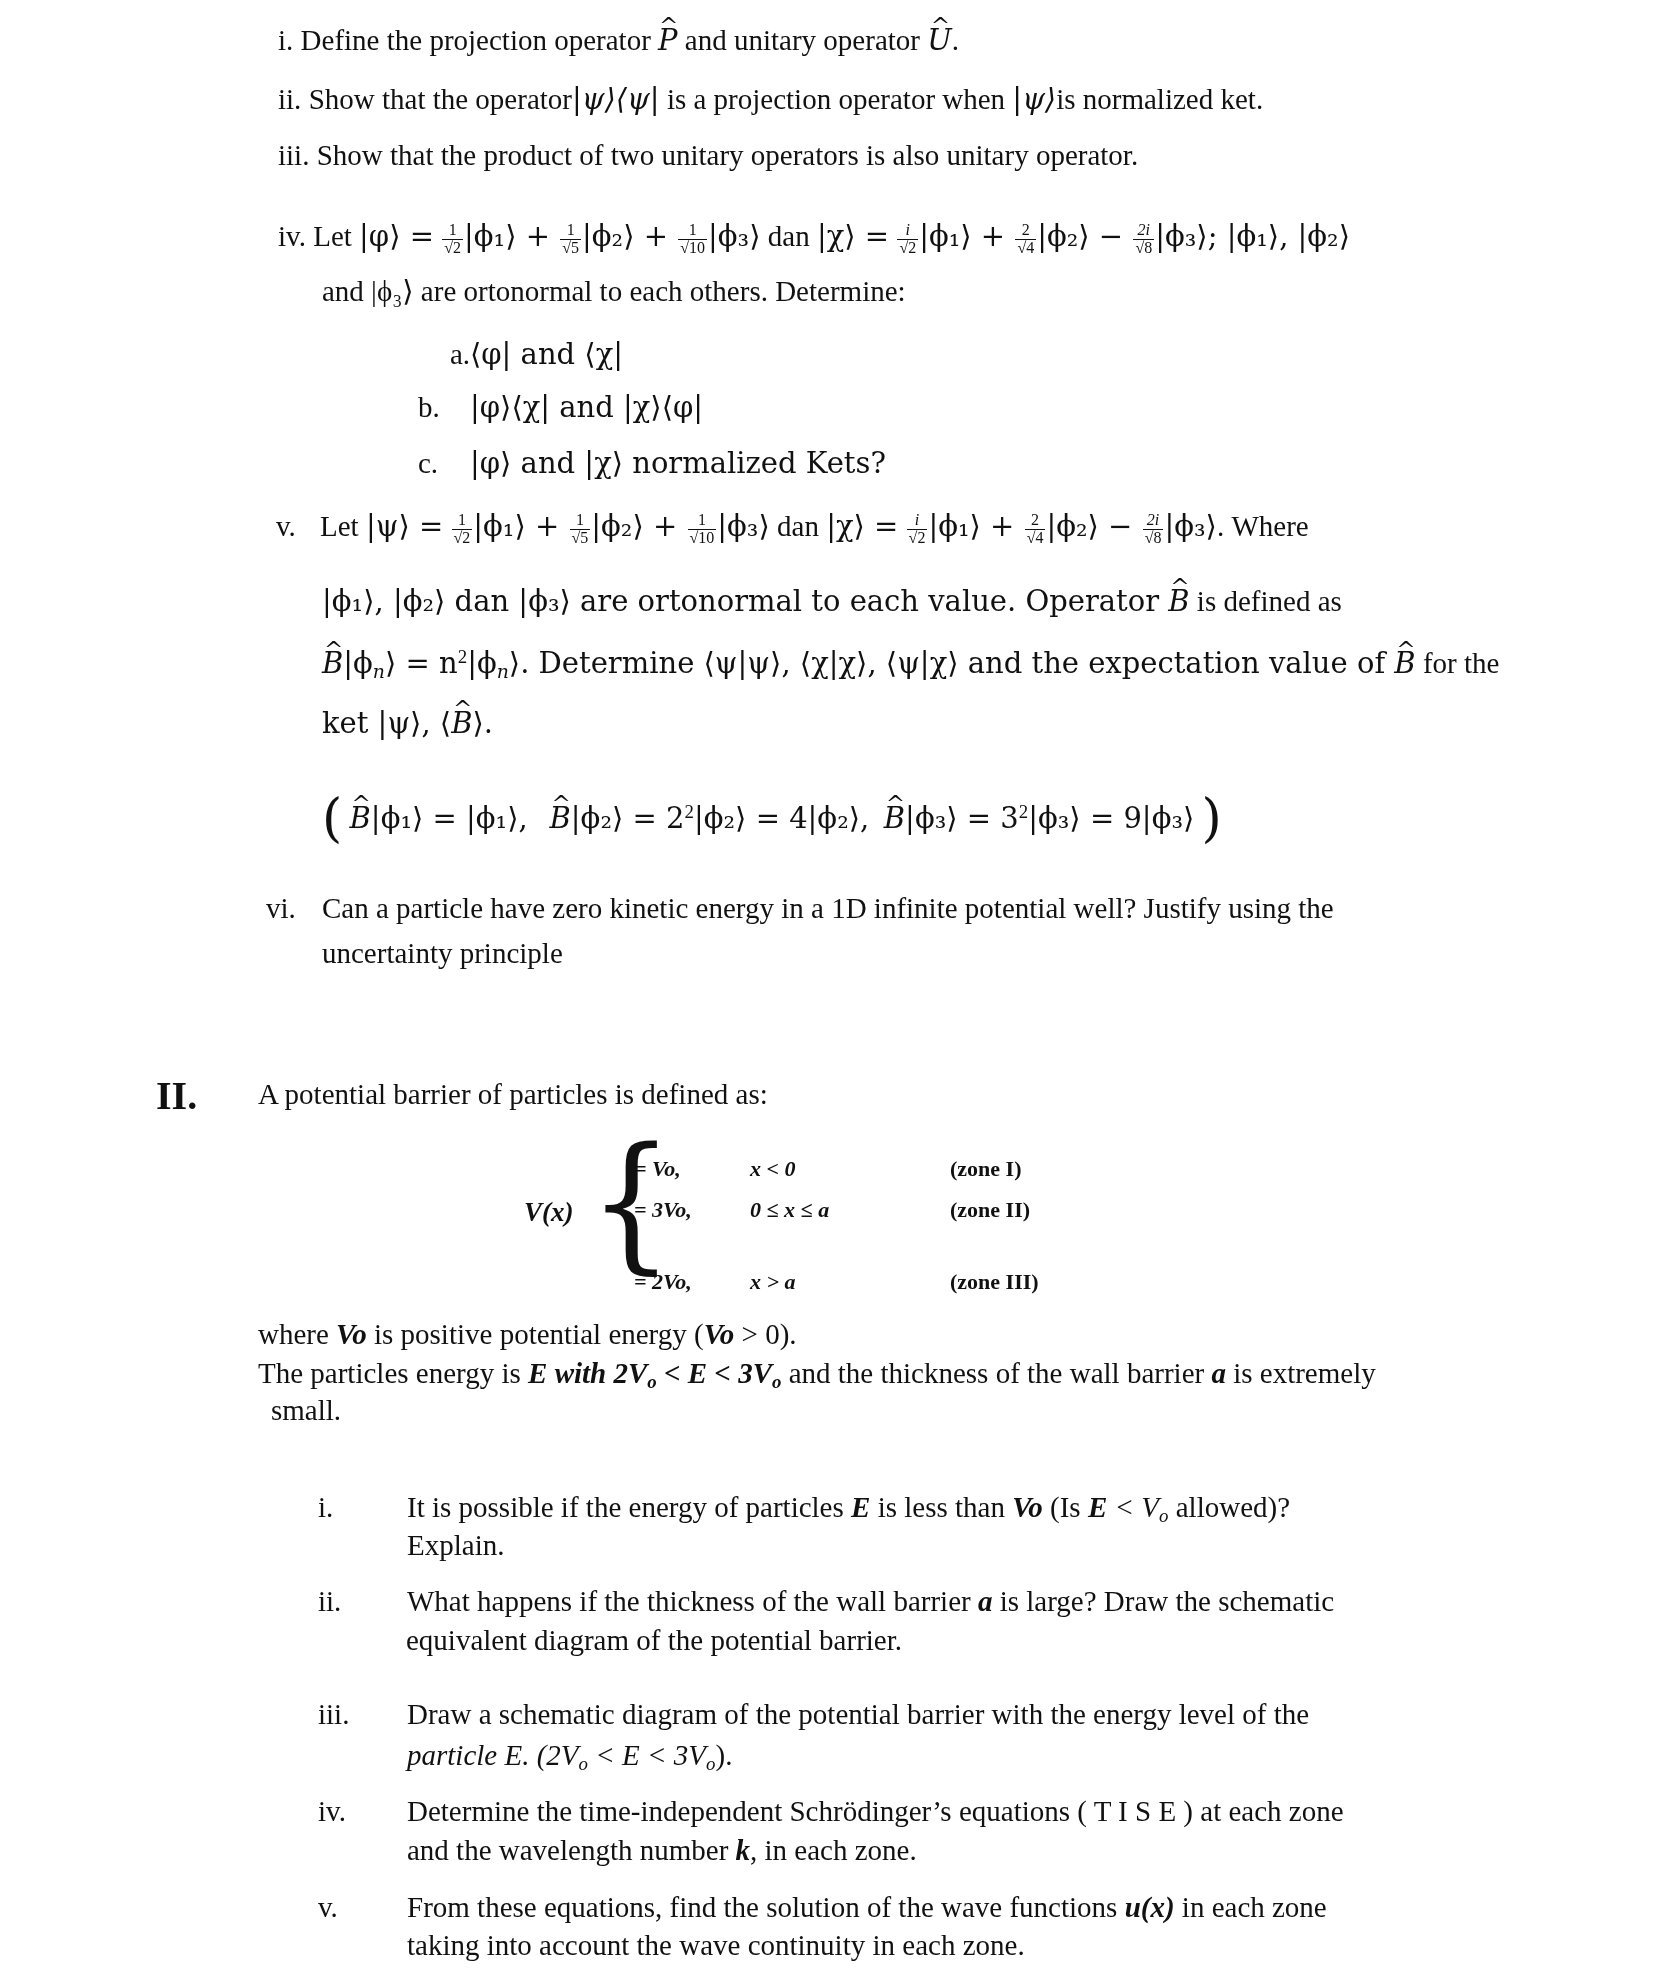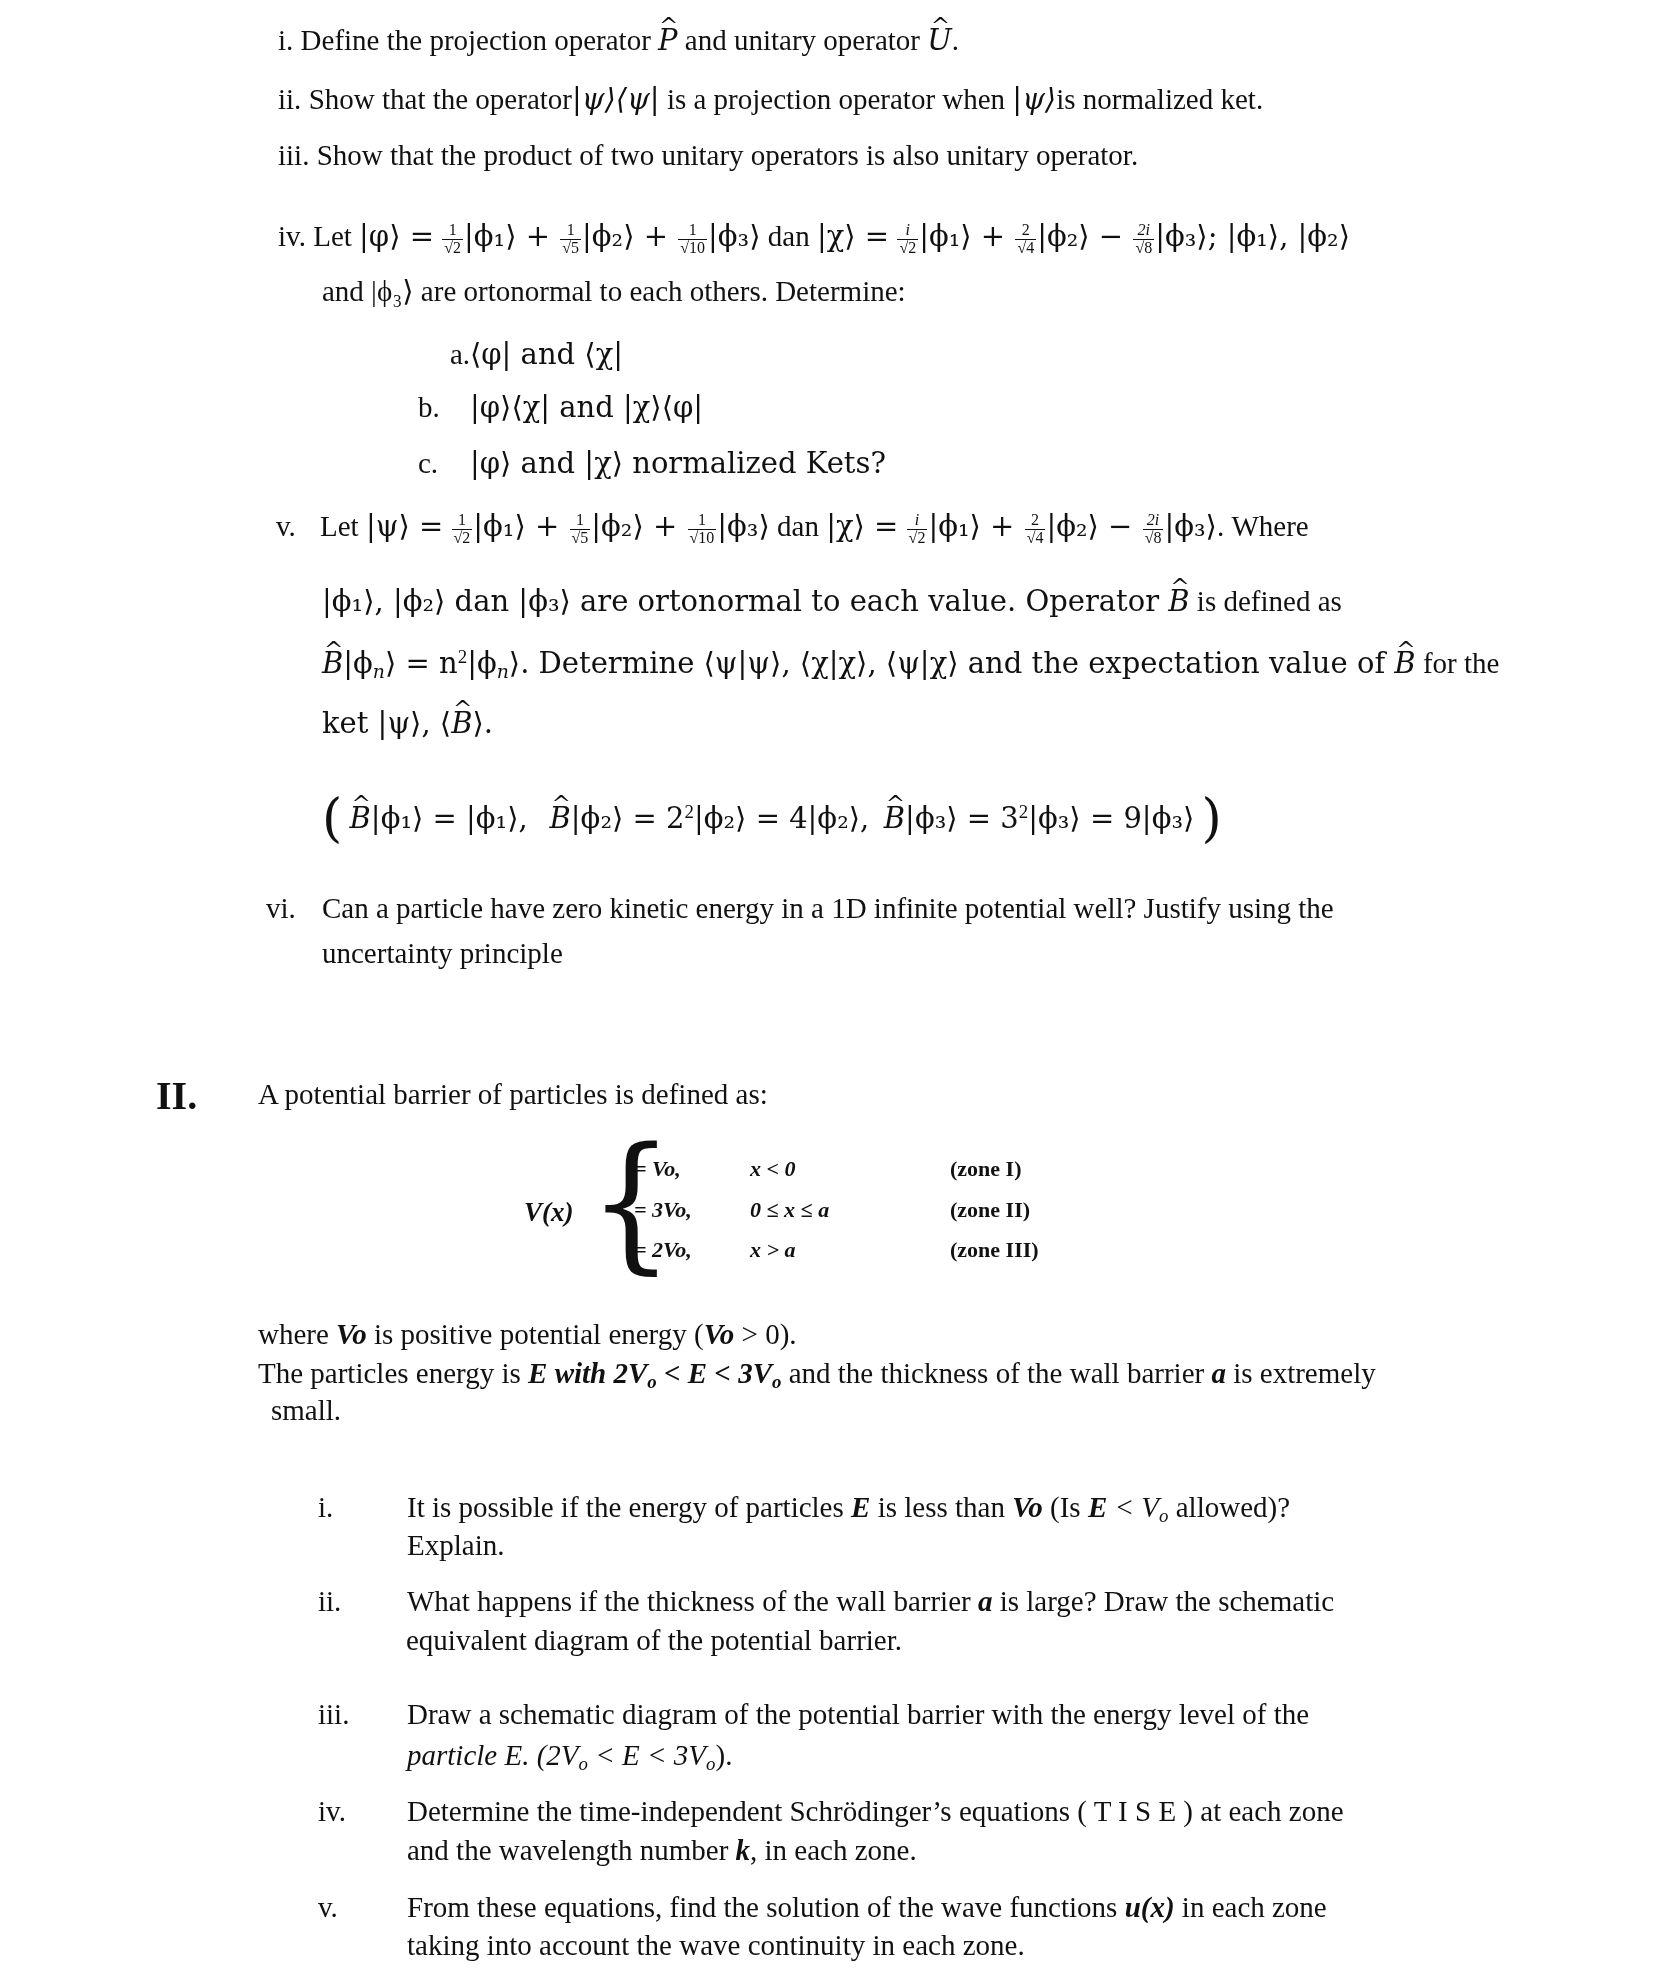--- a/index.html
+++ b/index.html
@@ -89,21 +89,21 @@
 </div>
 <div class="ln" style="left:322px; top:939px;">uncertainty principle</div>
 
 <div class="ln bold" style="left:156px; top:1076px; font-size:40px;">II.</div>
 <div class="ln" style="left:258px; top:1080px;">A potential barrier of particles is defined as:</div>
 
 <div class="piece it" style="left:524px; top:1197px; font-size:27px;">V(x)</div>
 <div class="brace">{</div>
 <div class="piece" style="left:634px; top:1156px;"><span style="display:inline-block;width:116px;" class="it">=  Vo,</span><span class="it" style="display:inline-block;width:200px;">x &lt;  0</span><span>(zone I)</span></div>
 <div class="piece" style="left:634px; top:1197px;"><span style="display:inline-block;width:116px;" class="it">=  3Vo,</span><span class="it" style="display:inline-block;width:200px;font-family:Liberation Serif, serif;">0 ≤ x ≤ a</span><span>(zone II)</span></div>
-<div class="piece" style="left:634px; top:1237px;"><span style="display:inline-block;width:116px;" class="it">=  2Vo,</span><span class="it" style="display:inline-block;width:200px;">x &gt; a</span><span>(zone III)</span></div>
+<div class="piece" style="left:634px; top:1237px;"><span style="display:inline-block;width:116px;" class="it">=  2Vo,</span><span class="it" style="display:inline-block;width:200px;margin-top:32px;">x &gt; a</span><span>(zone III)</span></div>
 
 <div class="ln" style="left:258px; top:1320px;">
   <span>where </span><span class="bold it">Vo</span><span> is positive potential energy (</span><span class="bold it">Vo</span><span> &gt; 0).</span>
 </div>
 <div class="ln" style="left:258px; top:1359px;">
   <span>The particles energy is </span><span class="bold it">E</span><span class="bold it"> with 2V</span><span class="bold it sub">o</span><span class="bold it"> &lt; E &lt; 3V</span><span class="bold it sub">o</span><span> and the thickness of the wall barrier </span><span class="bold it">a</span><span> is extremely</span>
 </div>
 <div class="ln" style="left:271px; top:1396px;">small.</div>
 
 <div class="ln" style="left:318px; top:1493px;">

